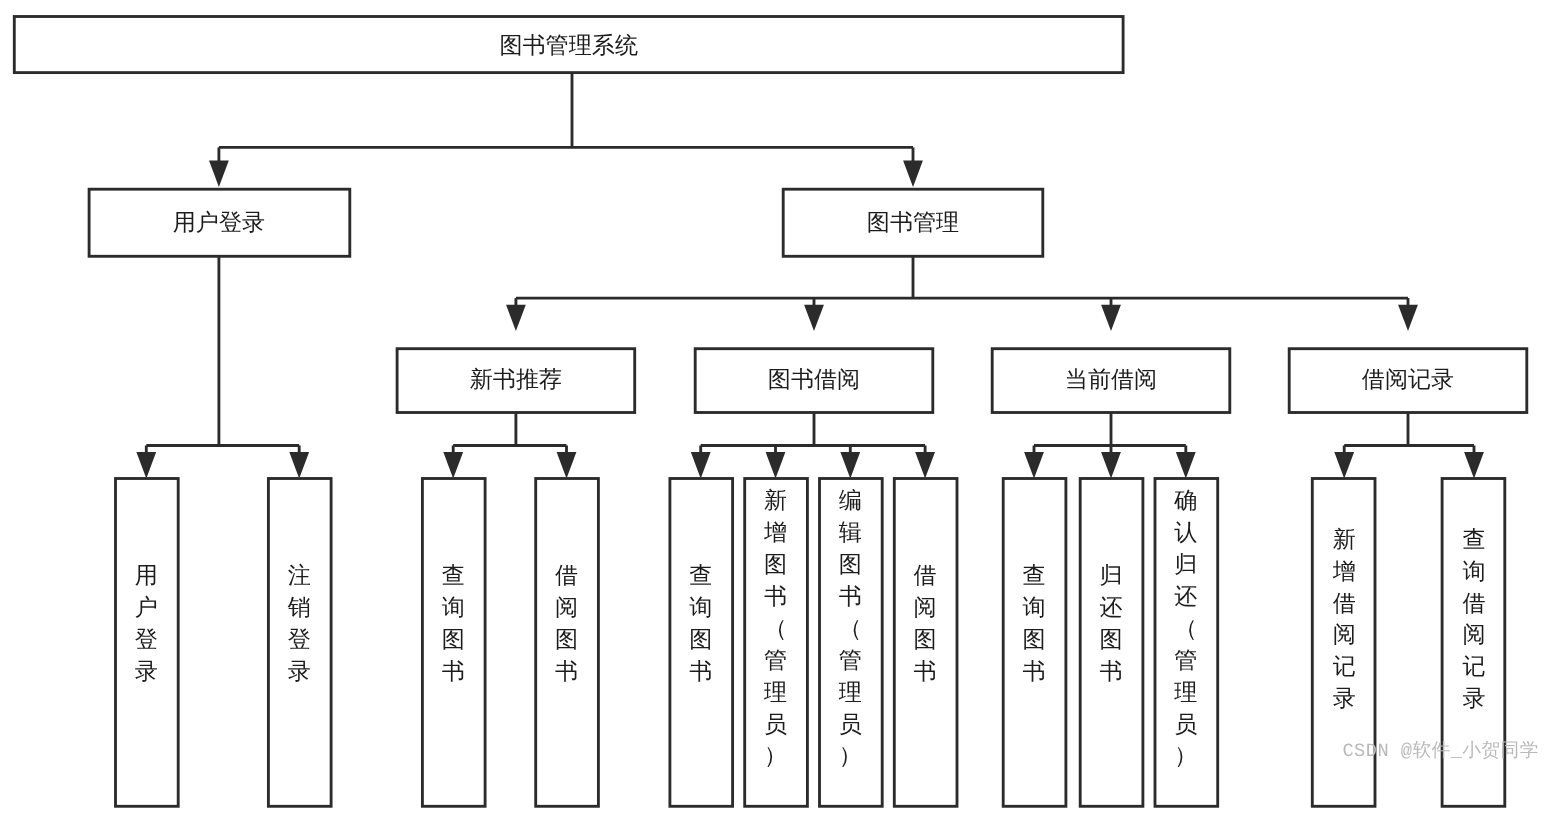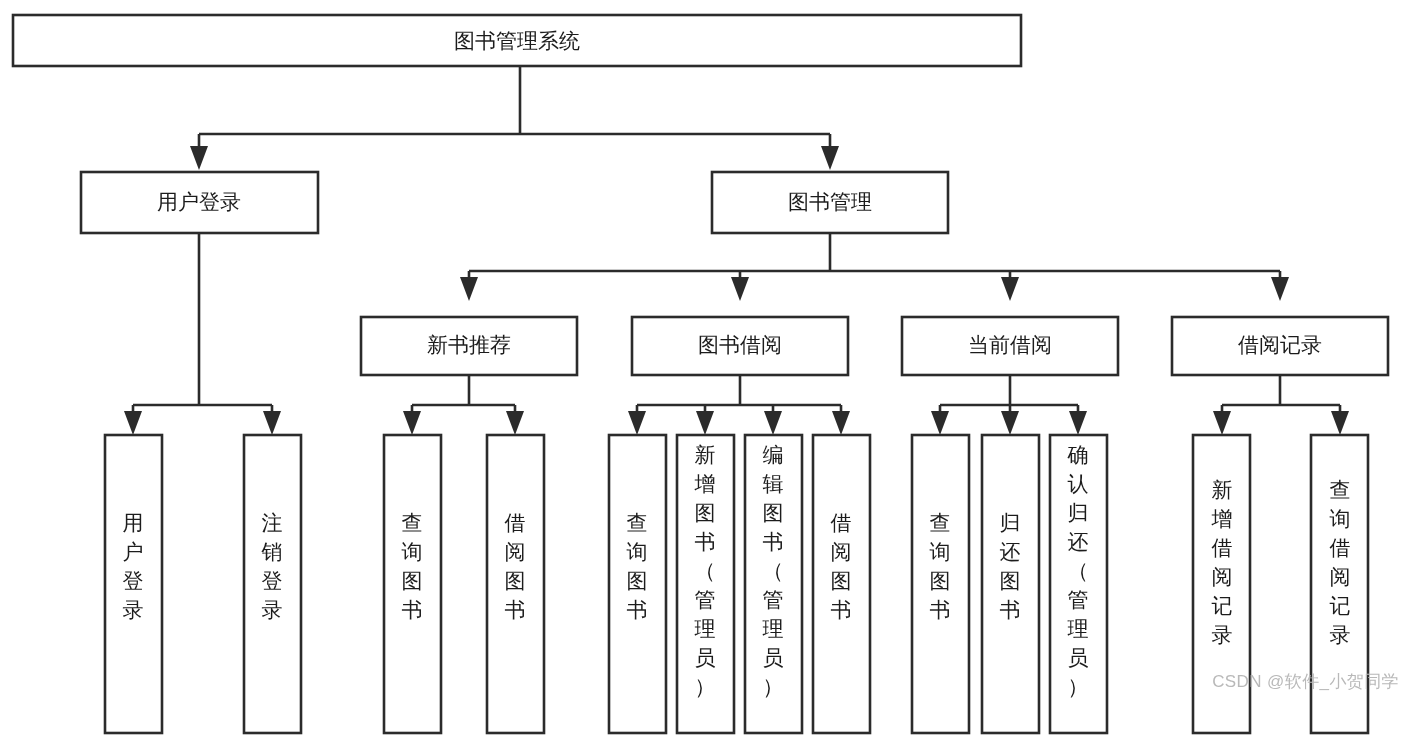--- a/index.html
+++ b/index.html
@@ -53,21 +53,21 @@
   .node-label-v {
     font-family: "DejaVu Sans", "Liberation Sans", sans-serif;
     font-size: 21px;
     fill: #1c1c1c;
     text-anchor: middle;
   }
   .watermark {
     position: absolute;
     right: 6px;
     bottom: 5px;
-    font-family: Liberation Sans, sans-serif;
+    font-family: Liberation Mono, monospace;
     font-size: 17px;
     color: #b9b9b9;
     letter-spacing: 0.4px;
     white-space: nowrap;
     user-select: none;
   }
 </style>
 </head>
 <body>
 

